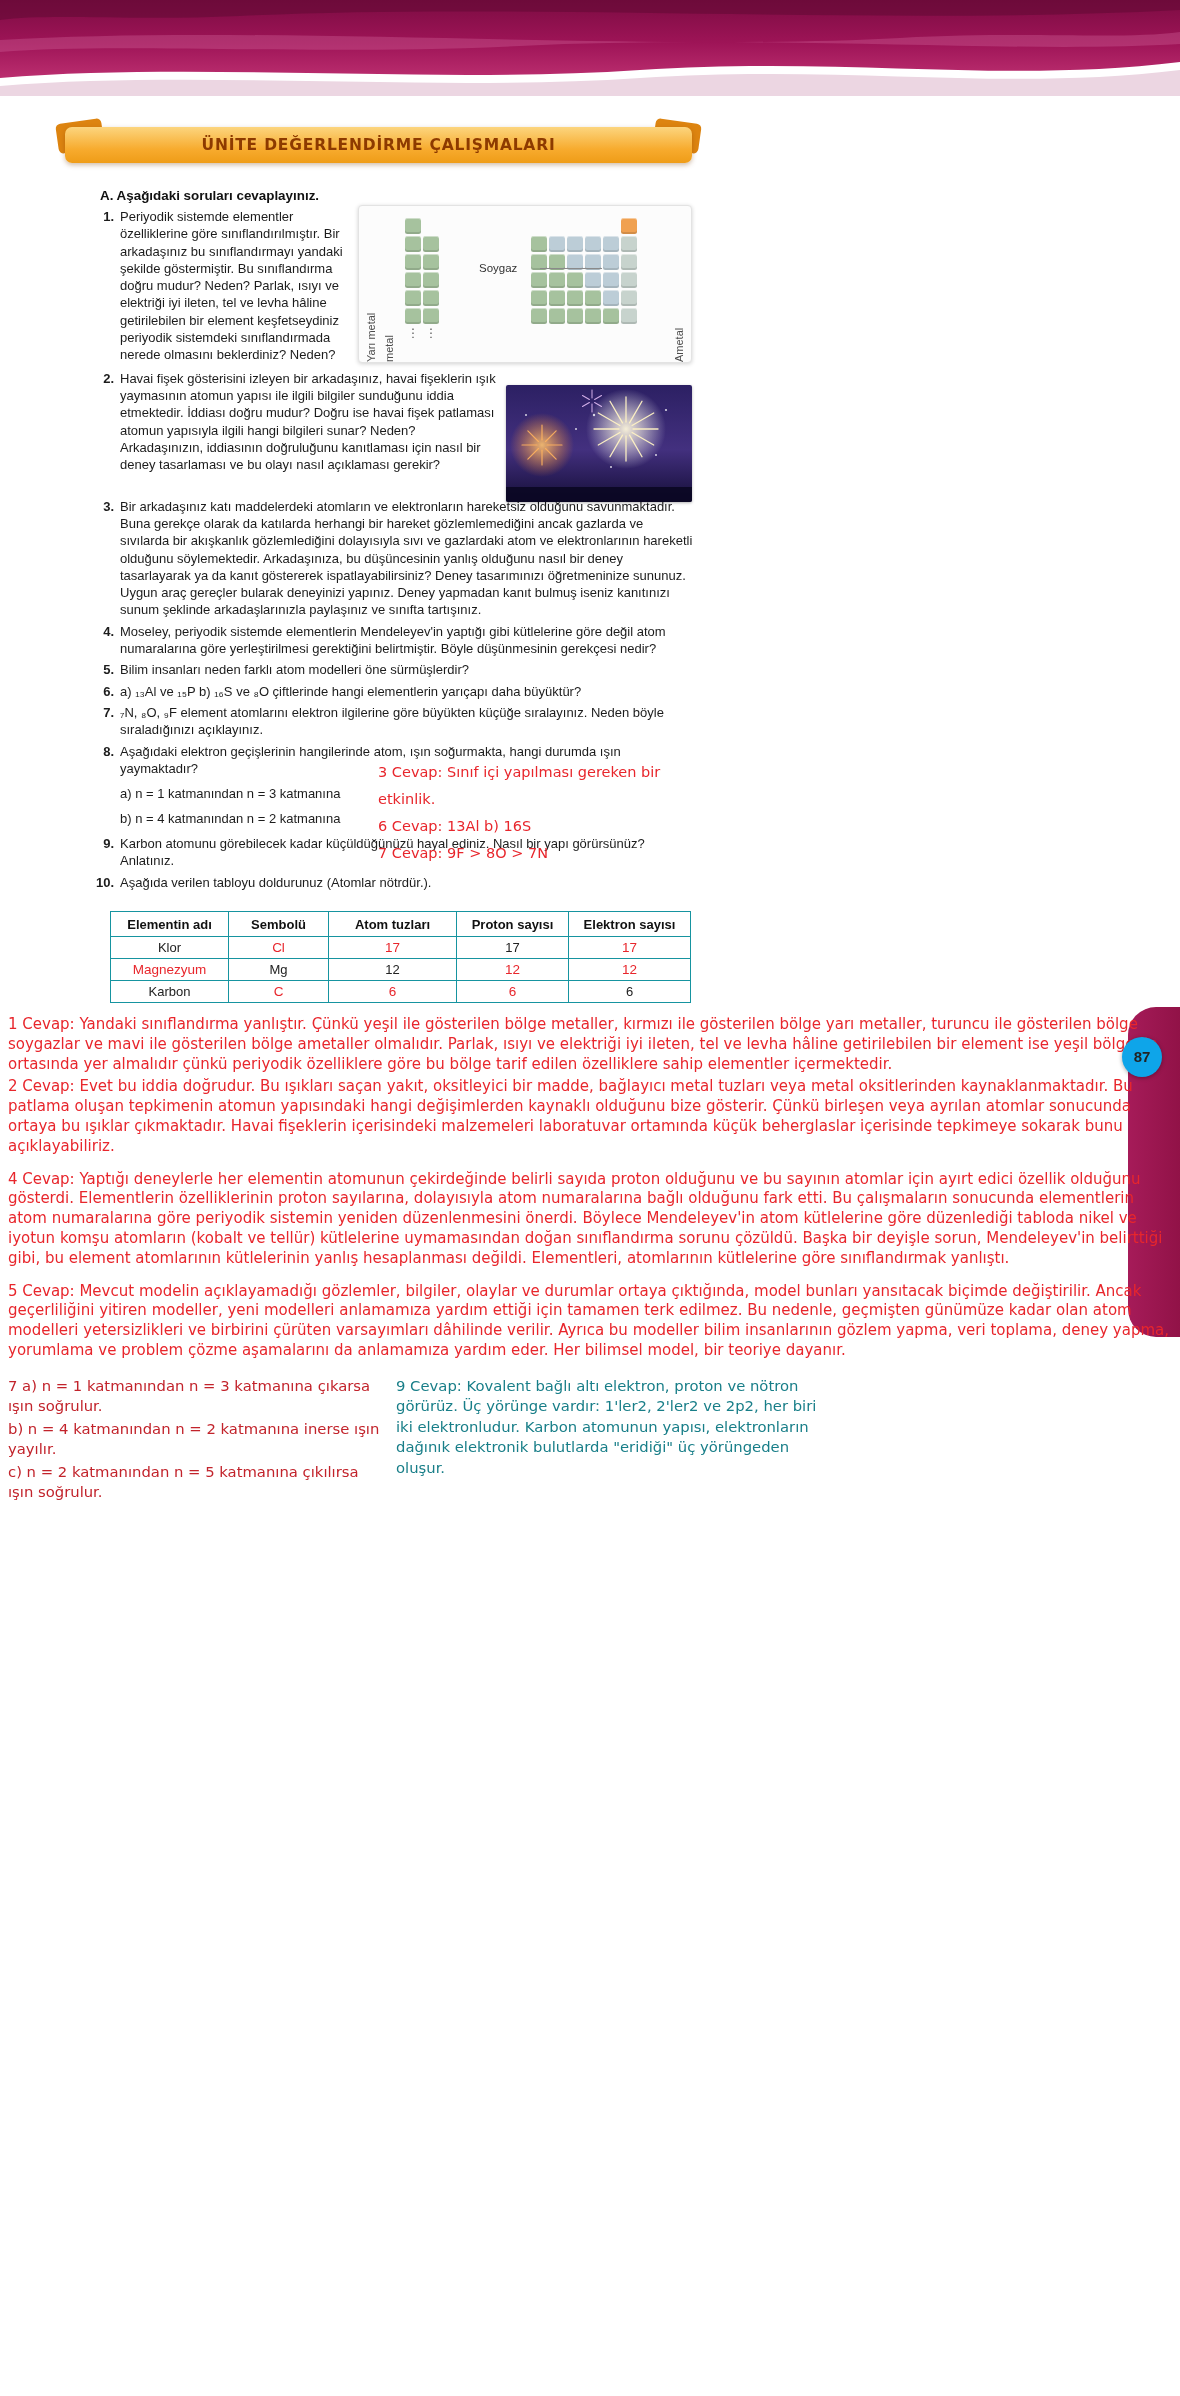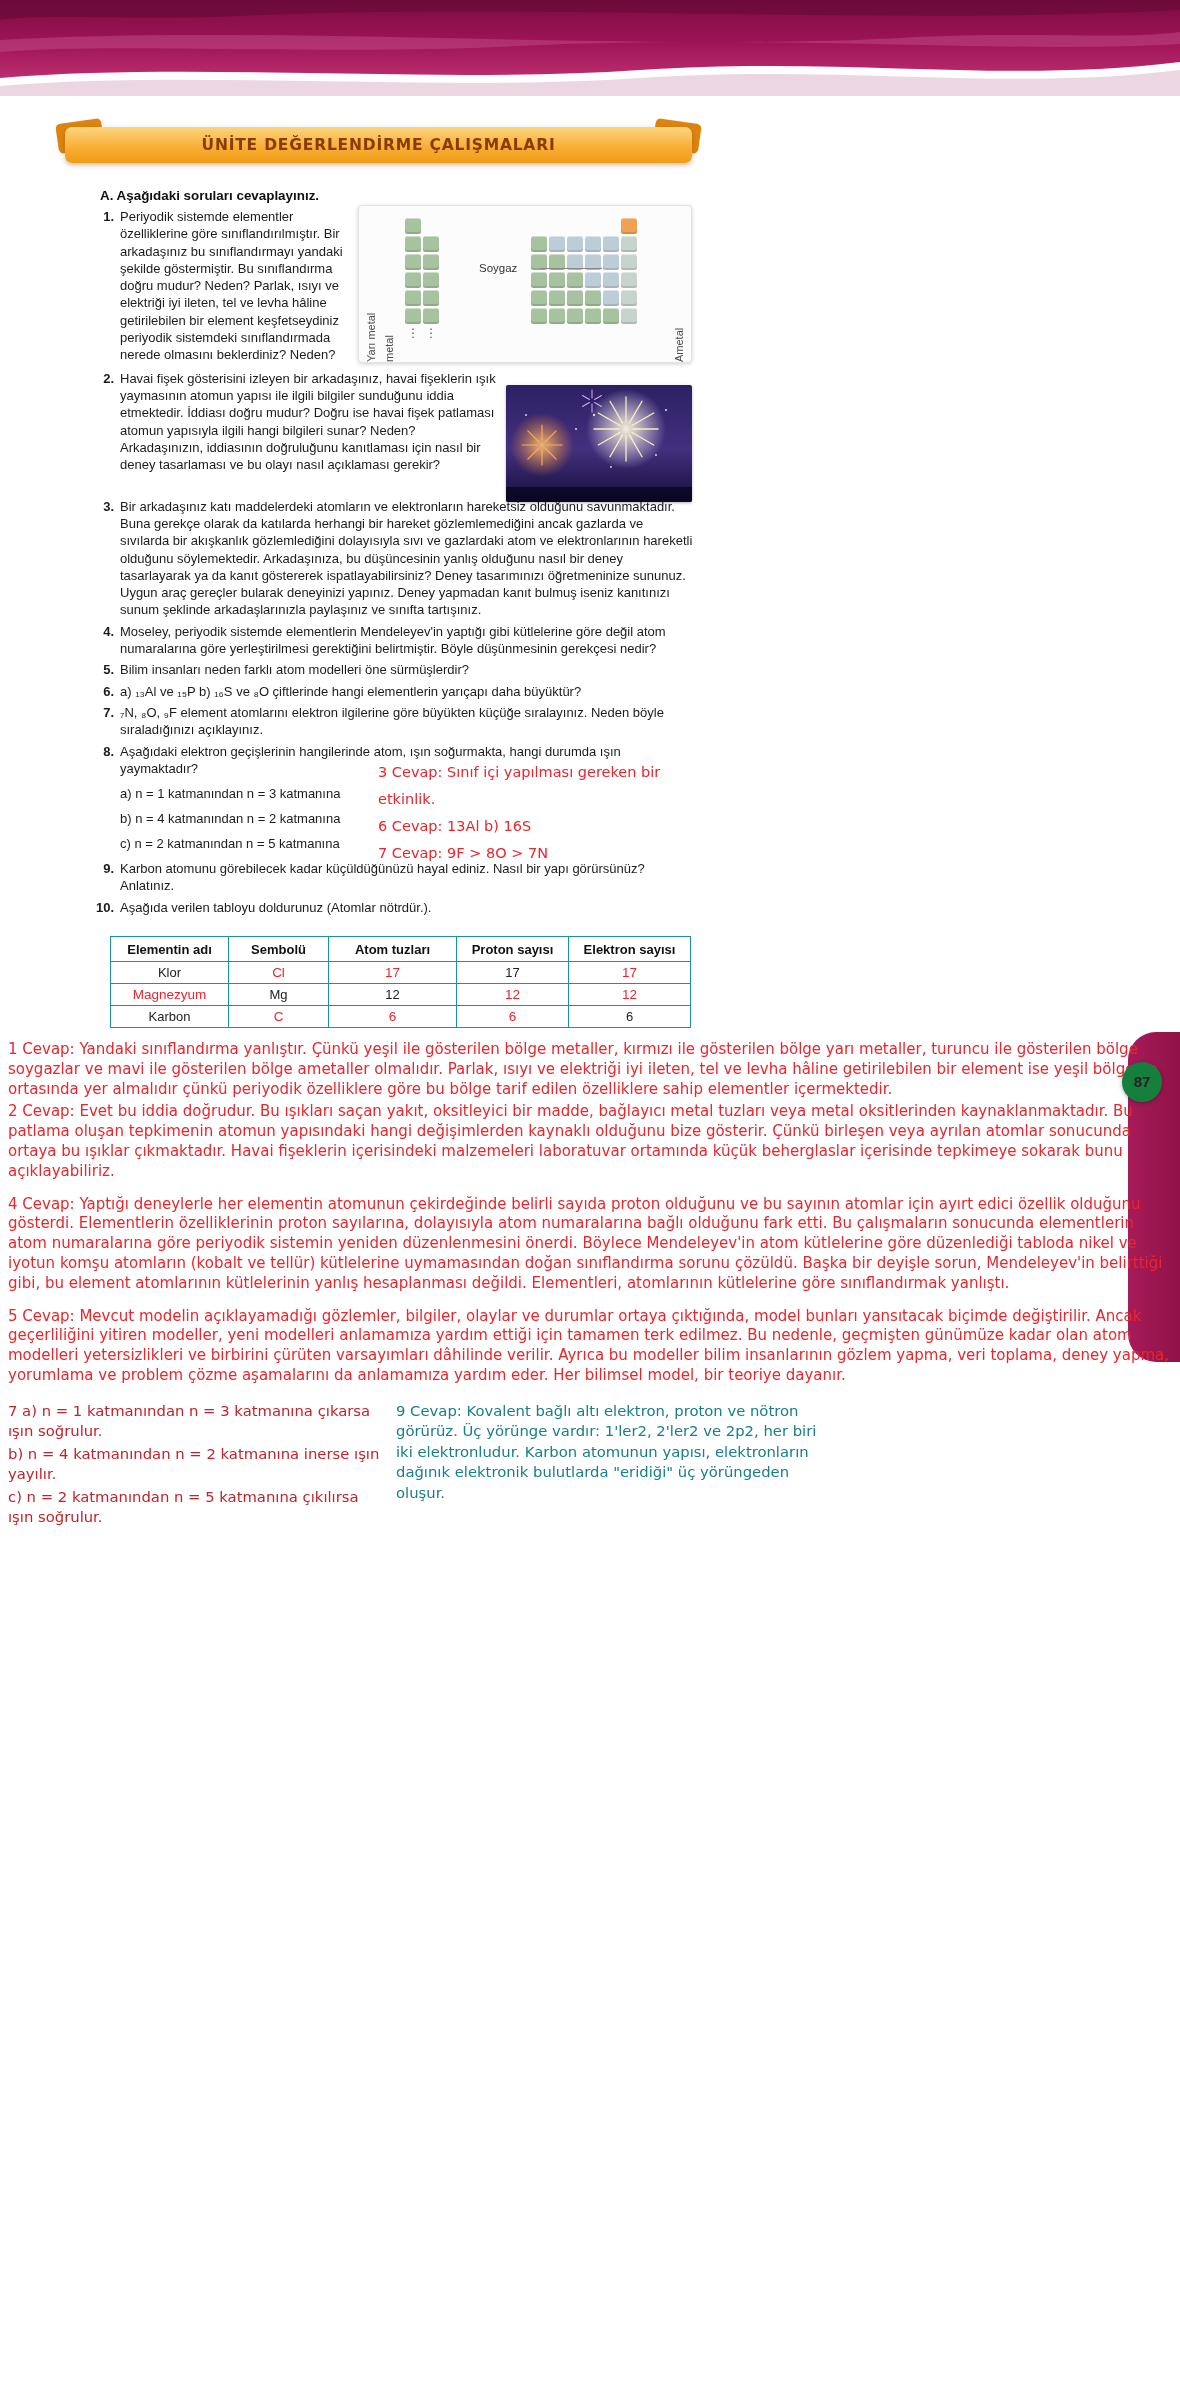--- a/index.html
+++ b/index.html
@@ -96,21 +96,21 @@
   #col9 { flex:0 0 424px; color:#187e88; font-size:14.8px; line-height:20.5px; }
 
   
   #side-band {
     position:absolute; left:1120px; top:-8px; width:64px; height:330px;
     background:linear-gradient(90deg,#a61b59,#8c1043);
     border-radius:28px 0 0 28px; z-index:0;
   }
   #page-badge {
     position:absolute; left:1114px; top:22px; width:40px; height:40px; border-radius:50%;
-    background:#15803d; box-shadow:0 1px 4px rgba(0,0,0,.35);
+    background:#0ea5e9; box-shadow:0 1px 4px rgba(0,0,0,.35);
     display:flex; align-items:center; justify-content:center;
     font-family:"Liberation Sans", sans-serif; font-weight:bold; font-size:15px; color:#222;
     z-index:2;
   }
 </style>
 </head>
 <body>
 
 <div id="page">
 
@@ -342,21 +342,20 @@
     </div>
 
     <div class="q" id="q8">
       <div class="qrow">
         <span class="qnum">8.</span>
         <div class="qtext">Aşağıdaki elektron geçişlerinin hangilerinde atom, ışın soğurmakta, hangi durumda ışın yaymaktadır?</div>
       </div>
       <div class="opts">
         <div>a) n = 1 katmanından n = 3 katmanına</div>
         <div>b) n = 4 katmanından n = 2 katmanına</div>
-        <div>c) n = 2 katmanından n = 5 katmanına</div>
       </div>
       <div class="side">
         <div>3 Cevap: Sınıf içi yapılması gereken bir etkinlik.</div>
         <div>6 Cevap: 13Al b) 16S</div>
         <div>7 Cevap: 9F &gt; 8O &gt; 7N</div>
       </div>
     </div>
 
     <div class="q" id="q9">
       <span class="qnum">9.</span>

